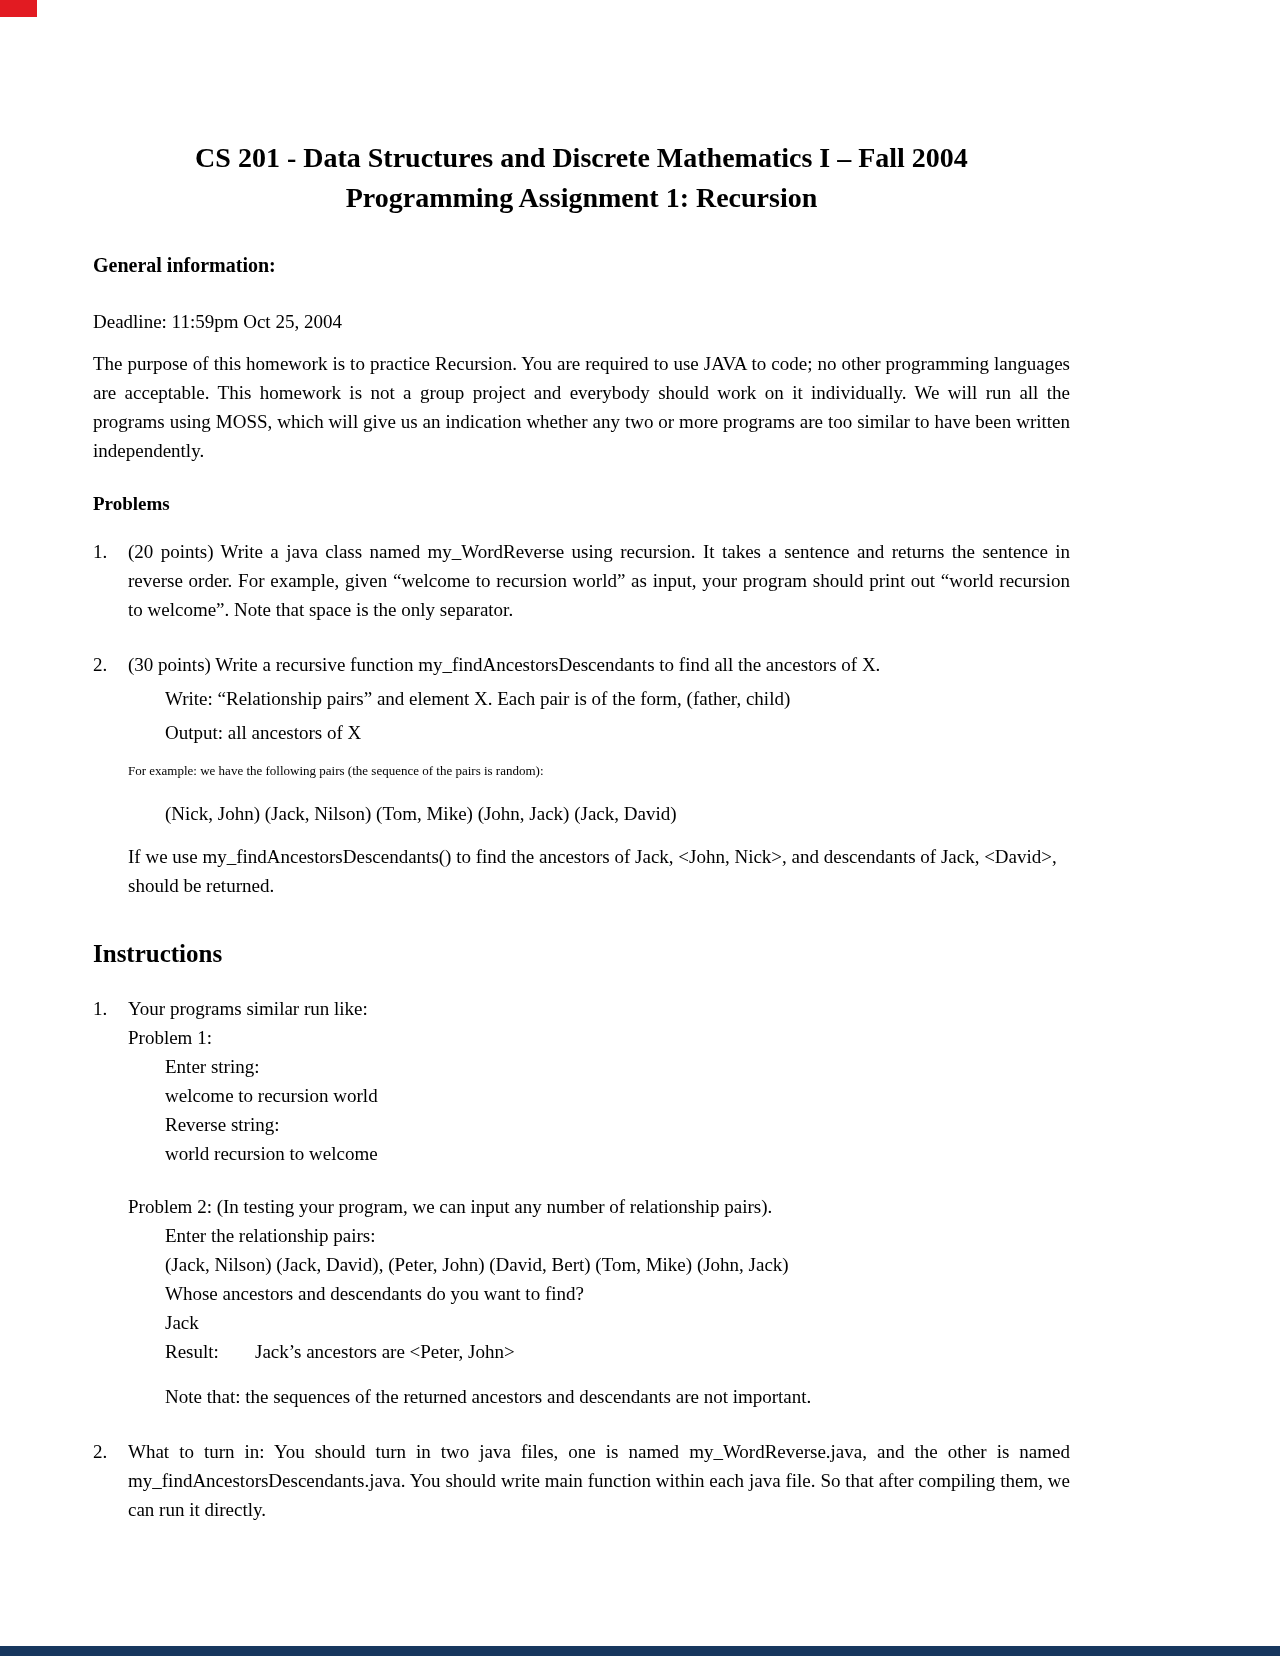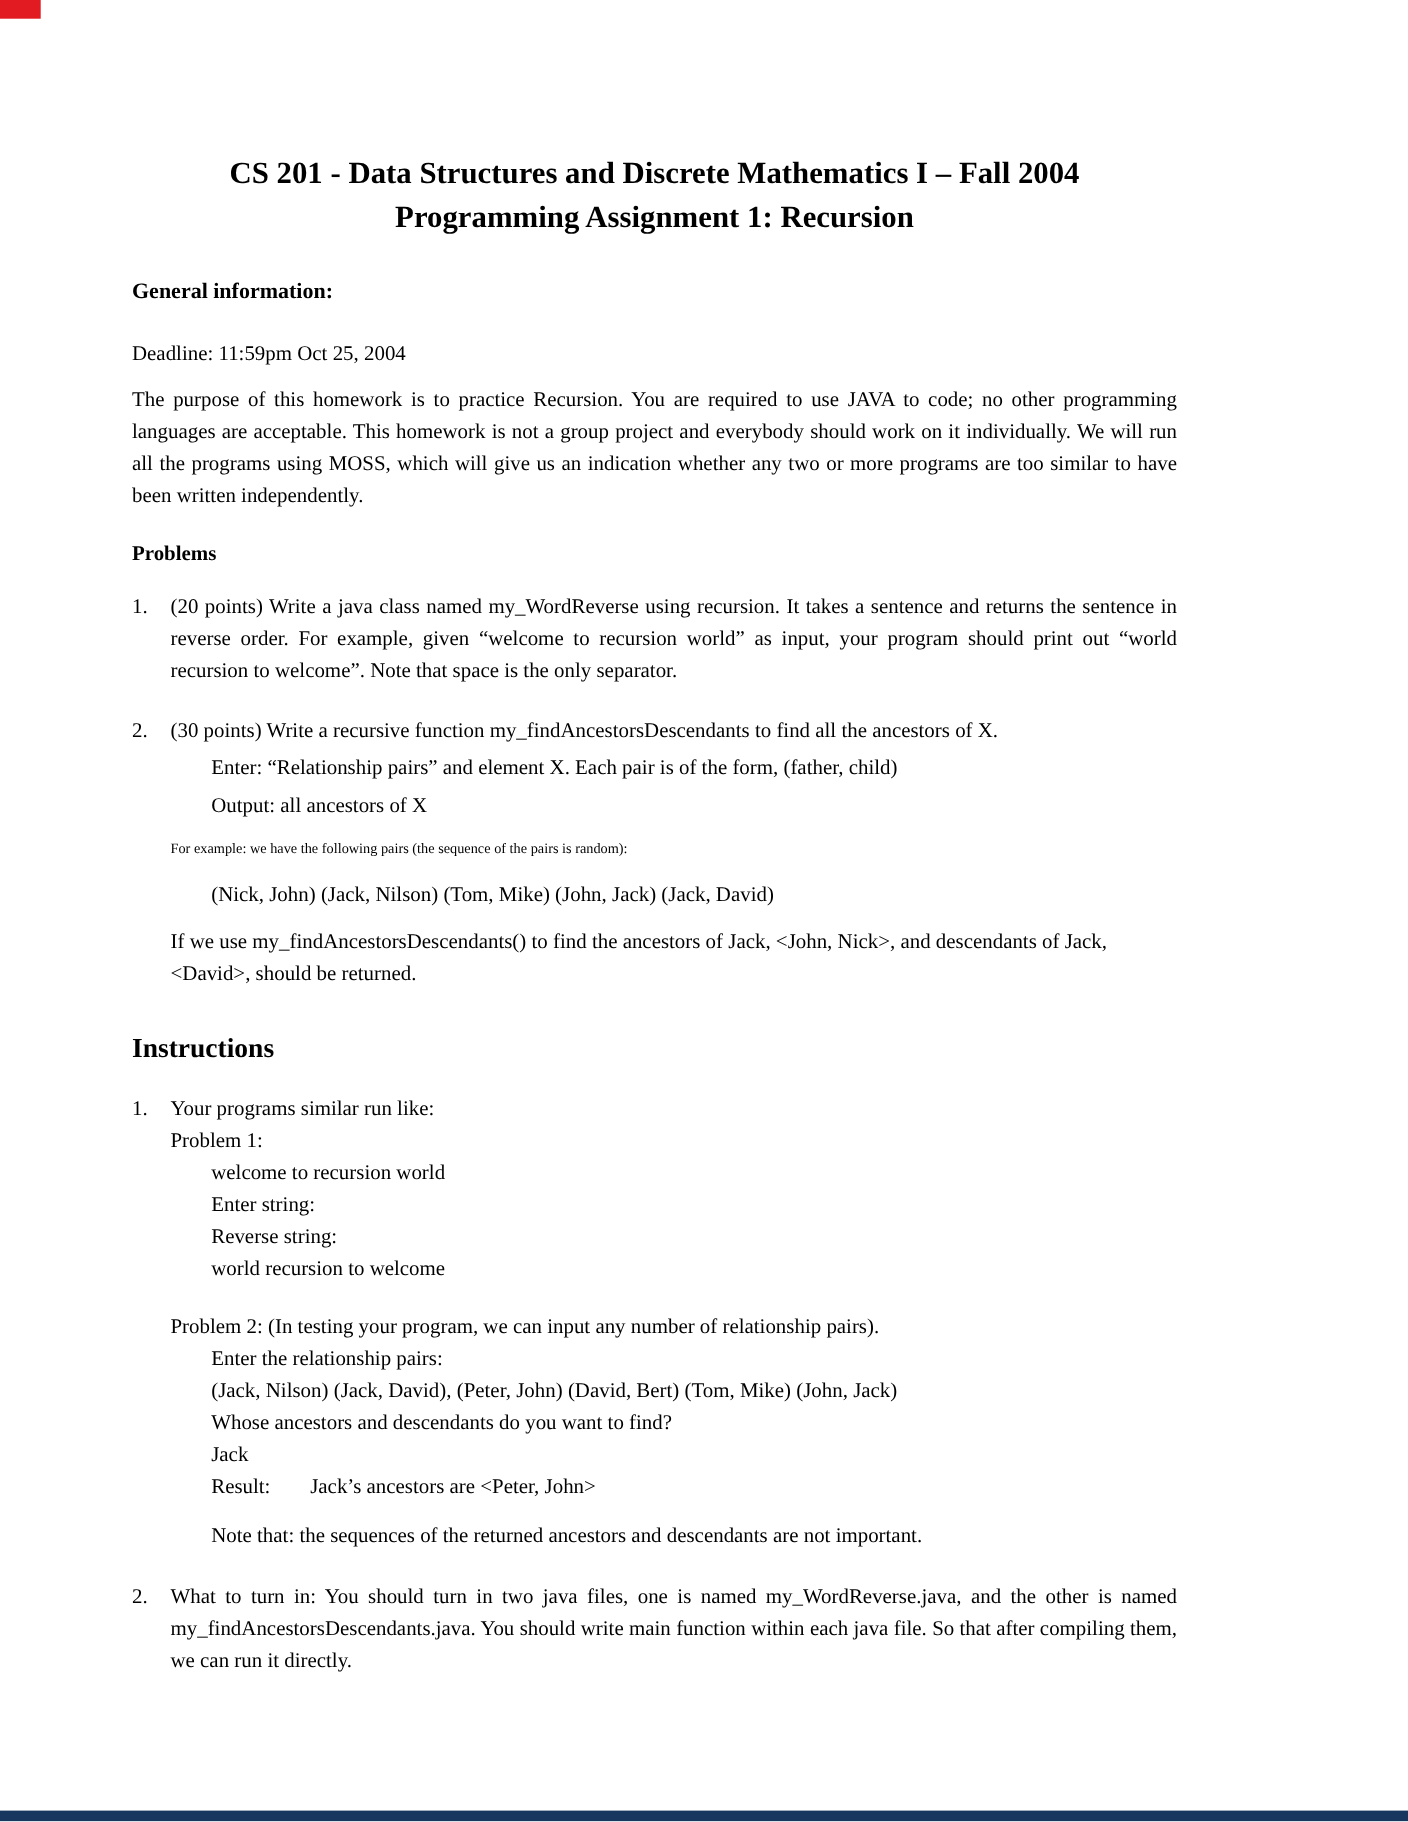--- a/index.html
+++ b/index.html
@@ -20,21 +20,21 @@
     width: 37px; height: 17px;
     background: #e21b22;
   }
   .bottom-bar {
     position: absolute;
     bottom: 0; left: 0;
     width: 100%; height: 10px;
     background: #17375e;
   }
   .content {
-    padding: 138px 210px 0 120px; 
+    padding: 138px 210px 0 93px; 
   }
   .title {
     font-size: 28px;
     font-weight: bold;
     text-align: center;
     line-height: 40px;
   }
   .h-general {
     margin-top: 36px;
     font-size: 20px;
@@ -118,42 +118,42 @@
       </div>
     </div>
 
     <div class="list-item" style="margin-top:26px;">
       <span class="list-num">2.</span>
       <div class="list-body">
         <div>
           <span>(30 points) Write a recursive function </span><span class="b">my_findAncestorsDescendants</span><span> to find all the ancestors of X.</span>
         </div>
         <div class="io-line sub-indent">
-          <span class="b">Enter:</span><span> “Relationship pairs” and element X. Each pair is of the form, (father, child)</span>
+          <span class="b">Write:</span><span> “Relationship pairs” and element X. Each pair is of the form, (father, child)</span>
         </div>
         <div class="io-line sub-indent">
           <span class="b">Output:</span><span> all ancestors of X</span>
         </div>
         <div class="ex-line">For example: we have the following pairs (the sequence of the pairs is random):</div>
         <div class="pairs-line sub-indent">(Nick, John) (Jack, Nilson) (Tom, Mike) (John, Jack) (Jack, David)</div>
         <div class="usage-para">
           <span>If we use </span><span class="b">my_findAncestorsDescendants</span><span>() to find the ancestors of Jack, &lt;John, Nick&gt;, and descendants of Jack, &lt;David&gt;, should be returned.</span>
         </div>
       </div>
     </div>
 
     <h2 class="h-instructions">Instructions</h2>
 
     <div class="list-item" style="margin-top:26px;">
       <span class="list-num">1.</span>
       <div class="list-body">
         <div class="run-line">Your programs similar run like:</div>
         <div class="run-line">Problem 1:</div>
+        <div class="run-line sub-indent">Enter string:</div>
         <div class="run-line sub-indent">welcome to recursion world</div>
-        <div class="run-line sub-indent">Enter string:</div>
         <div class="run-line sub-indent">Reverse string:</div>
         <div class="run-line sub-indent">world recursion to welcome</div>
         <div class="run-line group-gap">Problem 2: (In testing your program, we can input any number of relationship pairs).</div>
         <div class="run-line sub-indent">Enter the relationship pairs:</div>
         <div class="run-line sub-indent">(Jack, Nilson) (Jack, David), (Peter, John) (David, Bert) (Tom, Mike) (John, Jack)</div>
         <div class="run-line sub-indent">Whose ancestors and descendants do you want to find?</div>
         <div class="run-line sub-indent">Jack</div>
         <div class="result-row sub-indent">
           <span class="result-label">Result:</span>
           <span class="result-text">Jack’s ancestors are &lt;Peter, John&gt;</span>

